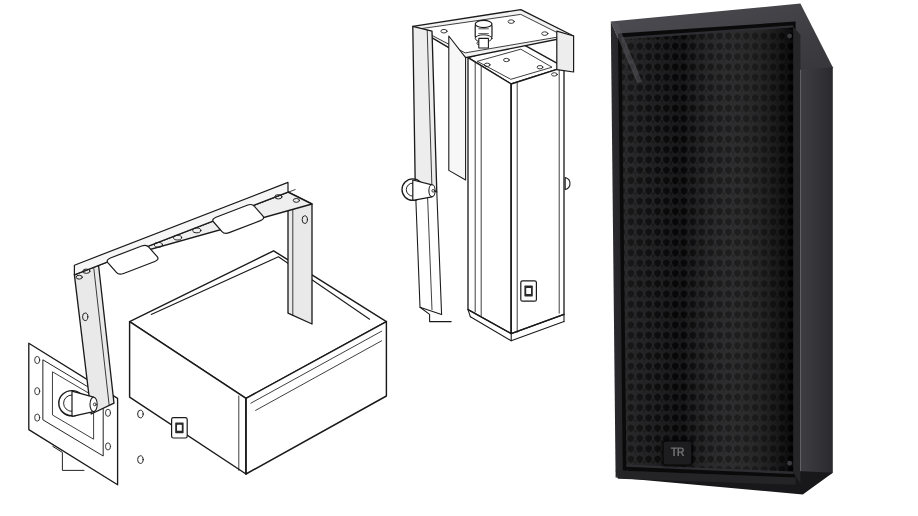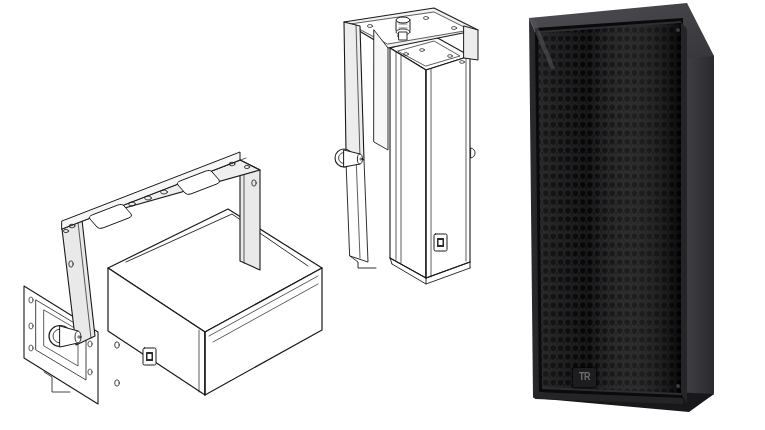--- a/index.html
+++ b/index.html
@@ -17,21 +17,21 @@
     height: 430px;
     background: #ffffff;
     overflow: hidden;
   }
   .fig {
     position: absolute;
   }
   
   #fig-horizontal { left: 0px;   top: 0px;   width: 340px; height: 430px; }
   #fig-vertical   { left: 330px; top: 0px;   width: 180px; height: 430px; }
-  #fig-photo      { left: 505px; top: 0px;   width: 260px; height: 430px; }
+  #fig-photo      { left: 485px; top: 0px;   width: 260px; height: 430px; }
 
   .fig svg { display:block; width:100%; height:100%; }
 
   
   .badge-photo {
     position: absolute;
     left: 68px;
     top: 368px;
     width: 23px;
     height: 19px;

